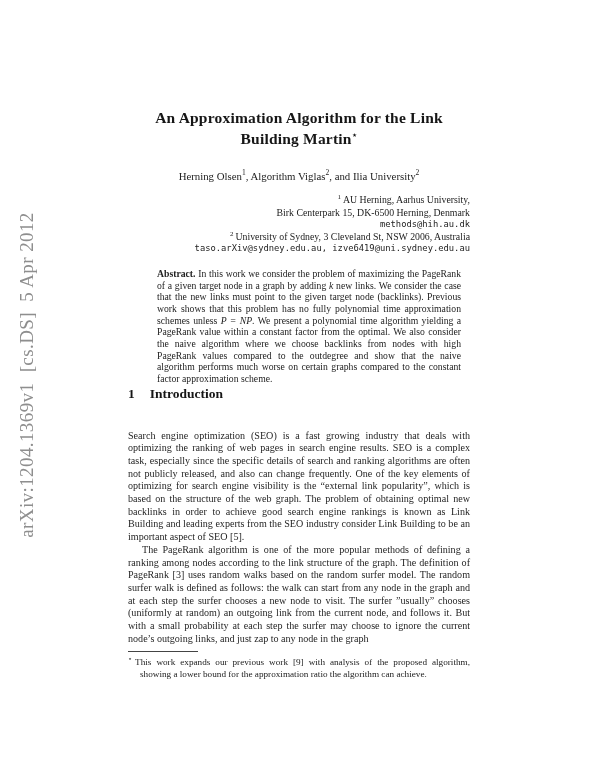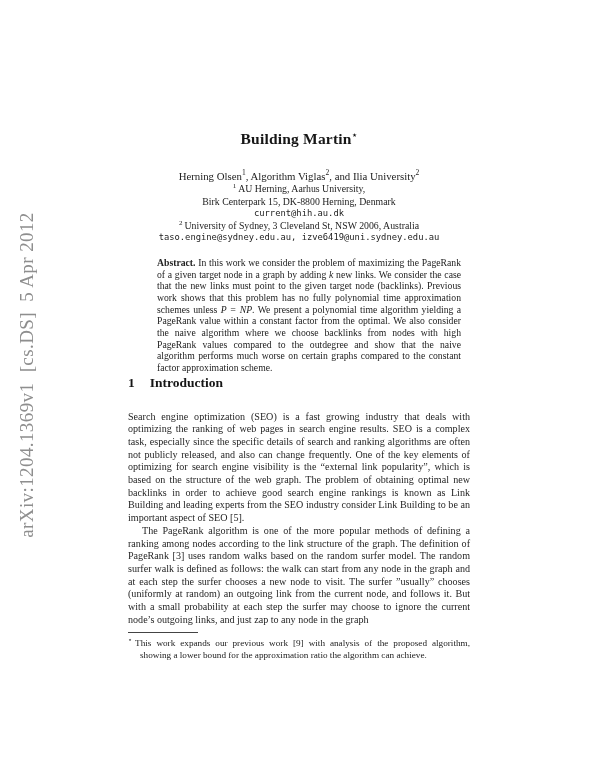--- a/index.html
+++ b/index.html
@@ -20,64 +20,64 @@
 
   .title {
     margin:107px 0 0 0; text-align:center; font-weight:700;
     font-size:15.5px; line-height:1.38; color:#161616; letter-spacing:0.2px;
   }
   .title sup { font-size:9px; font-family:"DejaVu Sans", sans-serif; }
 
   .authors { margin-top:18px; text-align:center; font-size:10.8px; color:#222; }
   .authors sup { font-size:7.5px; }
 
-  .affiliations { margin-top:1px; text-align:center; font-size:9.8px; line-height:1.24; color:#222; }
+  .affiliations { margin-top:12px; text-align:right; font-size:9.8px; line-height:1.24; color:#222; }
   .aff-line sup { font-size:7px; margin-right:2px; }
   .mono { font-family:"DejaVu Sans Mono", monospace; font-size:8.8px; letter-spacing:0; }
 
   .abstract {
     margin:14px 9px 0 29px; font-size:9.7px; line-height:1.2;
     text-align:justify; color:#222;
   }
   .abstract .label { font-weight:700; }
   .italic { font-style:italic; }
 
   .section-heading {
     margin:1px 0 0 0; font-size:13.5px; font-weight:700; color:#161616;
   }
   .section-heading .sec-num { margin-right:15px; }
 
-  .body-block { margin-top:20px; }
+  .body-block { margin-top:28px; }
   .body-par { margin:0; font-size:10.1px; line-height:1.26; text-align:justify; color:#1f1f1f; }
   .body-par.indent { text-indent:14px; }
 
   .footnote { margin-top:6px; }
   .fn-rule { width:70px; border:none; border-top:1px solid #444; margin:0 0 3px 0; }
   .fn-text { font-size:9.2px; line-height:1.3; text-align:justify; padding-left:12px; text-indent:-12px; color:#222; }
   .fn-text sup { font-size:6.5px; font-family:"DejaVu Sans", sans-serif; margin-right:3px; }
 </style>
 </head>
 <body>
 
 <div class="page">
 
   <div class="arxiv-stamp">arXiv:1204.1369v1  [cs.DS]  5 Apr 2012</div>
 
   <div class="content">
 
-    <h1 class="title"><br><span>Building Martin</span><sup>⋆</sup></h1>
+    <h1 class="title"><span>An Approximation Algorithm for the Link</span><br><span>Building Martin</span><sup>⋆</sup></h1>
 
     <div class="authors"><span>Herning Olsen</span><sup>1</sup><span>, </span><span>Algorithm Viglas</span><sup>2</sup><span>, and </span><span>Ilia University</span><sup>2</sup></div>
 
     <div class="affiliations">
       <div class="aff-line"><sup>1</sup><span>AU Herning, Aarhus University,</span></div>
-      <div class="aff-line"><span>Birk Centerpark 15, DK-8800 Herning, Denmark</span></div>
-      <div class="aff-line mono"><span>current@hih.au.dk</span></div>
+      <div class="aff-line"><span>Birk Centerpark 15, DK-6500 Herning, Denmark</span></div>
+      <div class="aff-line mono"><span>methods@hih.au.dk</span></div>
       <div class="aff-line"><sup>2</sup><span>University of Sydney, 3 Cleveland St, NSW 2006, Australia</span></div>
-      <div class="aff-line mono"><span>taso.engine@sydney.edu.au, izve6419@uni.sydney.edu.au</span></div>
+      <div class="aff-line mono"><span>taso.arXiv@sydney.edu.au, izve6419@uni.sydney.edu.au</span></div>
     </div>
 
     <div class="abstract"><span class="label">Abstract.</span>
       <span><span>In this work we consider the problem of maximizing the PageRank of a given target node in a graph by adding </span><span class="italic">k</span><span> new links. We consider the case that the new links must point to the given target node (backlinks). Previous work shows that this problem has no fully polynomial time approximation schemes unless </span><span class="italic">P = NP</span><span>. We present a polynomial time algorithm yielding a PageRank value within a constant factor from the optimal. We also consider the naive algorithm where we choose backlinks from nodes with high PageRank values compared to the outdegree and show that the naive algorithm performs much worse on certain graphs compared to the constant factor approximation scheme.</span></span>
     </div>
 
     <h2 class="section-heading"><span class="sec-num">1</span><span>Introduction</span></h2>
 
     <div class="body-block">
       <p class="body-par">Search engine optimization (SEO) is a fast growing industry that deals with optimizing the ranking of web pages in search engine results. SEO is a complex task, especially since the specific details of search and ranking algorithms are often not publicly released, and also can change frequently. One of the key elements of optimizing for search engine visibility is the “external link popularity”, which is based on the structure of the web graph. The problem of obtaining optimal new backlinks in order to achieve good search engine rankings is known as Link Building and leading experts from the SEO industry consider Link Building to be an important aspect of SEO [5].</p>

